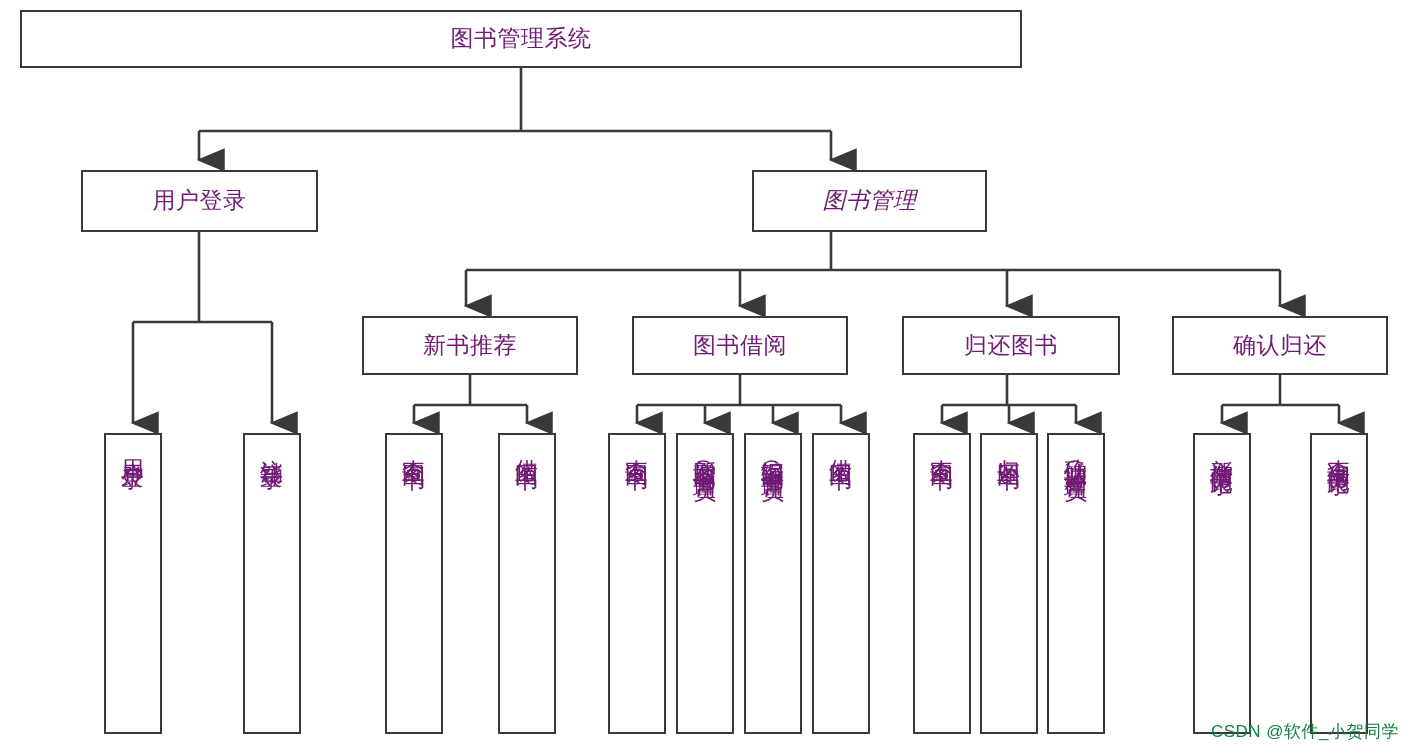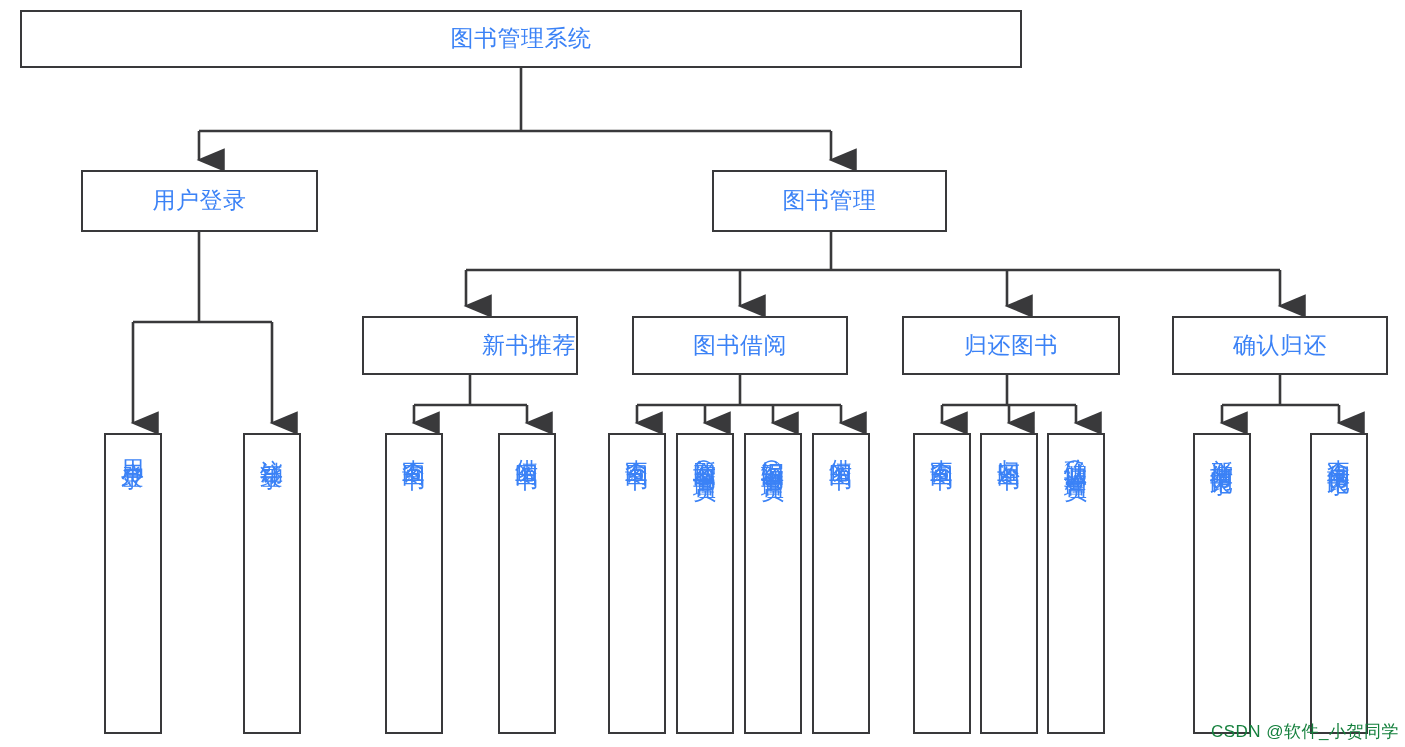--- a/index.html
+++ b/index.html
@@ -14,21 +14,21 @@
   .svg-layer{position:absolute;left:0;top:0;width:1405px;height:747px;}
 
   .node{
     position:absolute;
     box-sizing:border-box;
     background:#ffffff;
     border:2px solid #39393b;
     display:flex;
     align-items:center;
     justify-content:center;
-    color:#3b82f6;
+    color:#701a75;
   }
   .node .lbl{
     display:block;
     text-align:center;
     line-height:1.18;
     letter-spacing:0.5px;
   }
 
   
   .h-node .lbl{
@@ -119,25 +119,25 @@
   </svg>
 
   <div class="node h-node" id="node-root" style="left:20px;top:10px;width:1002px;height:58px;">
     <span class="lbl">图书管理系统</span>
   </div>
 
   <div class="node h-node" style="left:81px;top:170px;width:237px;height:62px;">
     <span class="lbl">用户登录</span>
   </div>
 
-  <div class="node h-node" style="left:712px;top:170px;width:235px;height:62px;">
+  <div class="node h-node" style="left:752px;top:170px;width:235px;height:62px;font-style:italic;">
     <span class="lbl">图书管理</span>
   </div>
 
-  <div class="node h-node" style="left:362px;top:316px;width:216px;height:59px;justify-content:flex-end;">
+  <div class="node h-node" style="left:362px;top:316px;width:216px;height:59px;">
     <span class="lbl">新书推荐</span>
   </div>
 
   <div class="node h-node" style="left:632px;top:316px;width:216px;height:59px;">
     <span class="lbl">图书借阅</span>
   </div>
 
   <div class="node h-node" style="left:902px;top:316px;width:218px;height:59px;">
     <span class="lbl">归还图书</span>
   </div>

